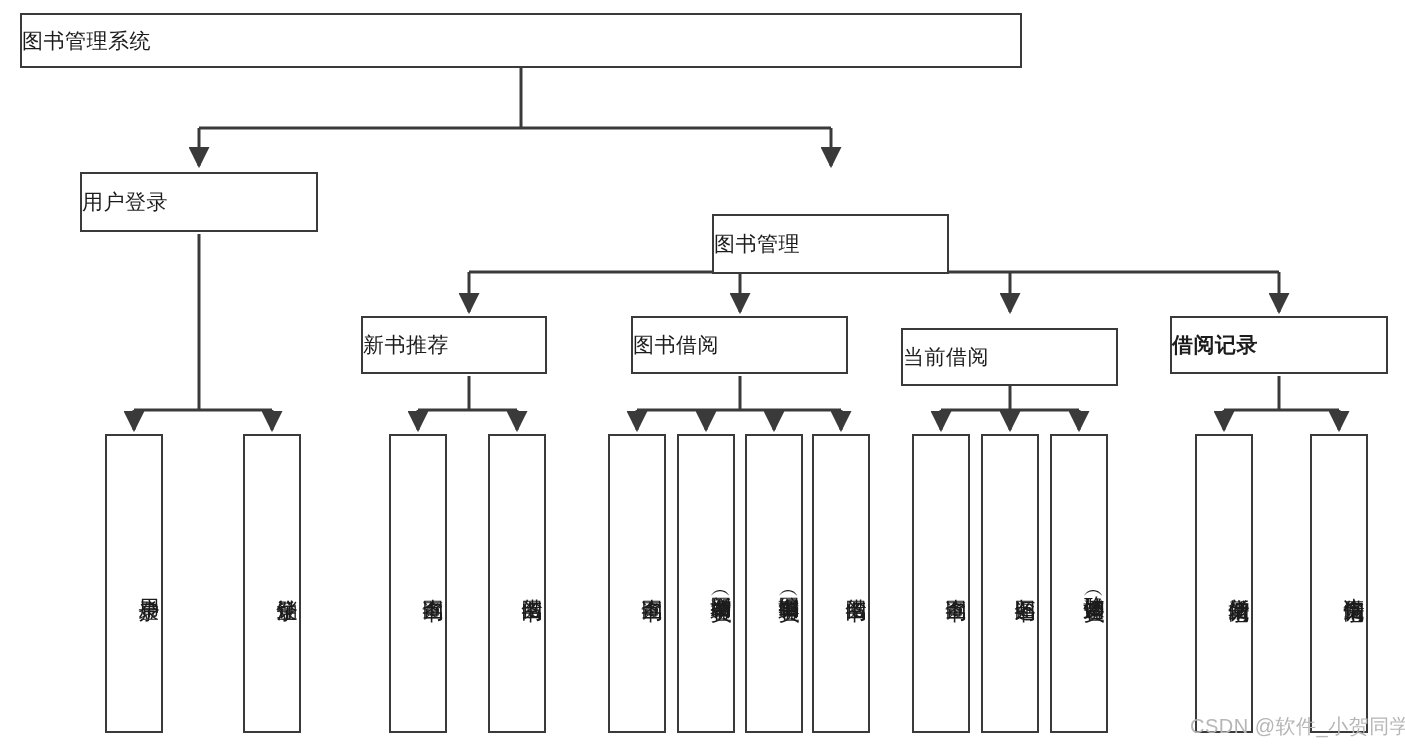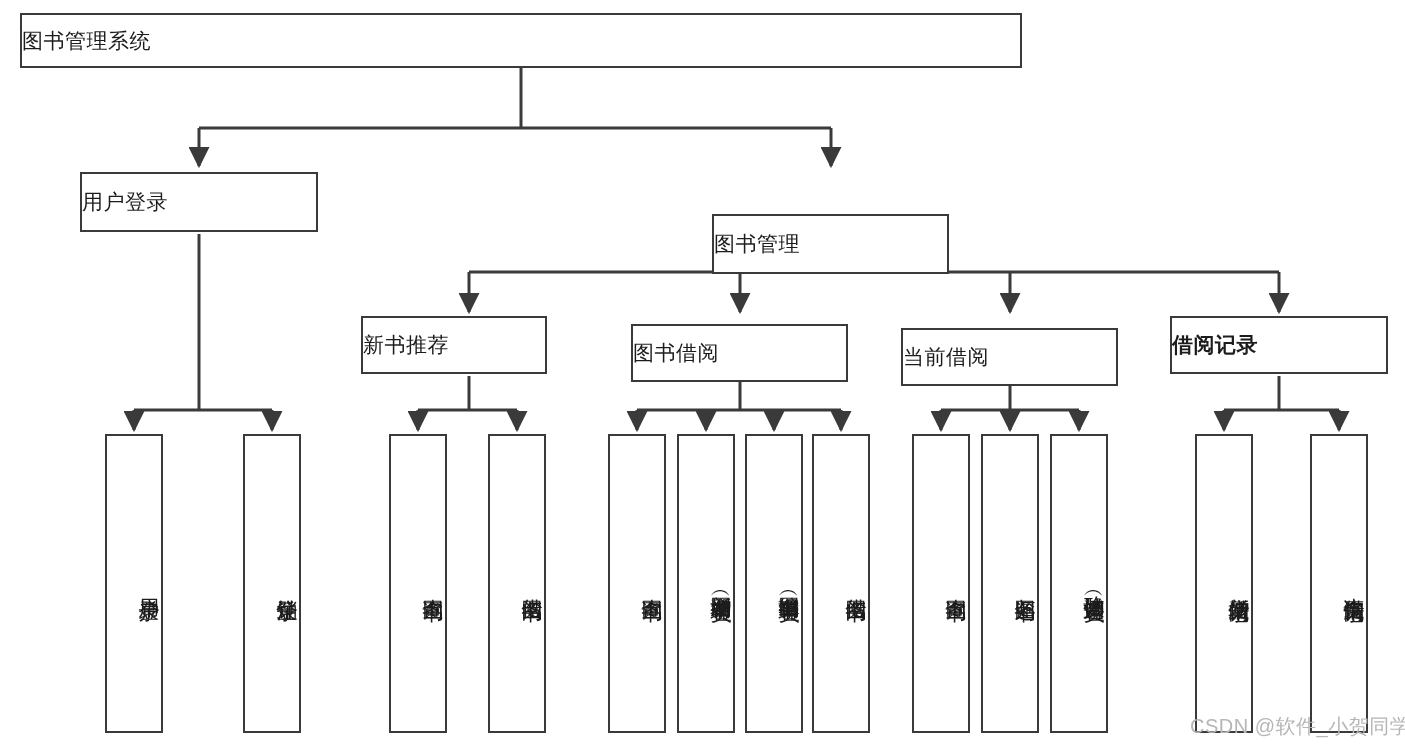--- a/index.html
+++ b/index.html
@@ -134,21 +134,21 @@
   <div class="node horizontal" style="left:80px; top:172px; width:238px; height:60px;">
     <span>用户登录</span>
   </div>
   <div class="node horizontal" style="left:712px; top:172px; width:237px; height:60px;margin-top:42px;">
     <span>图书管理</span>
   </div>
 
   <div class="node horizontal" style="left:361px; top:316px; width:186px; height:58px;">
     <span>新书推荐</span>
   </div>
-  <div class="node horizontal" style="left:631px; top:316px; width:217px; height:58px;margin-top:8px;">
+  <div class="node horizontal" style="left:631px; top:316px; width:217px; height:58px;">
     <span>图书借阅</span>
   </div>
   <div class="node horizontal" style="left:901px; top:328px; width:217px; height:58px;">
     <span>当前借阅</span>
   </div>
   <div class="node horizontal" style="left:1170px; top:316px; width:218px; height:58px;font-weight:bold;">
     <span>借阅记录</span>
   </div>
 
   <div class="node vertical" style="left:105px; top:434px; width:58px; height:299px;">

